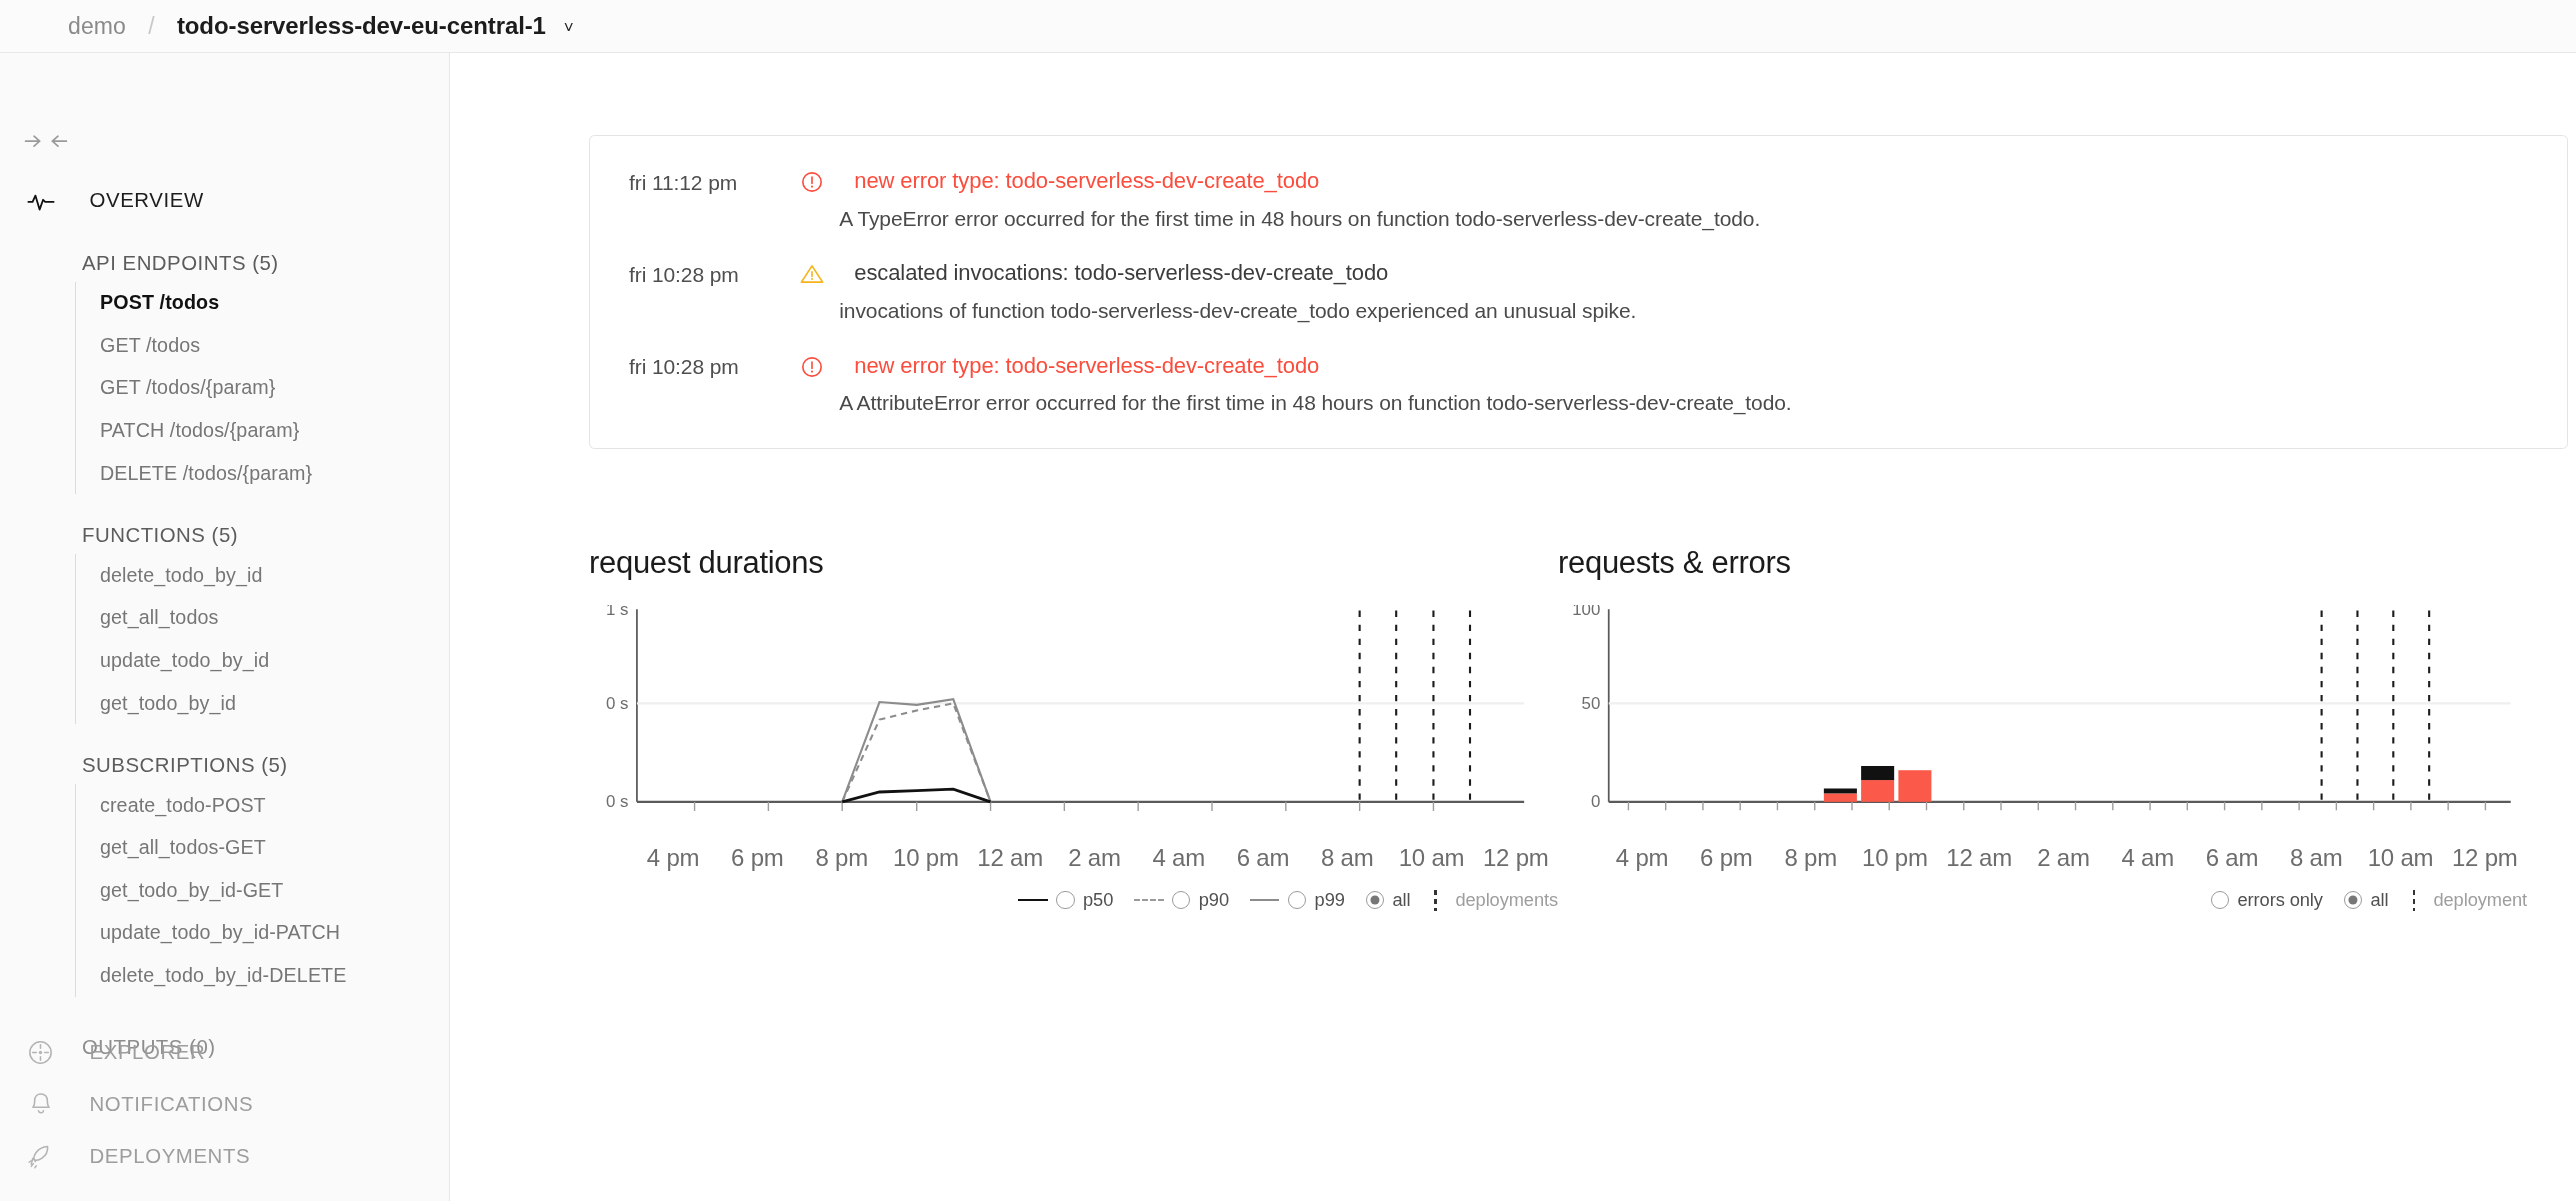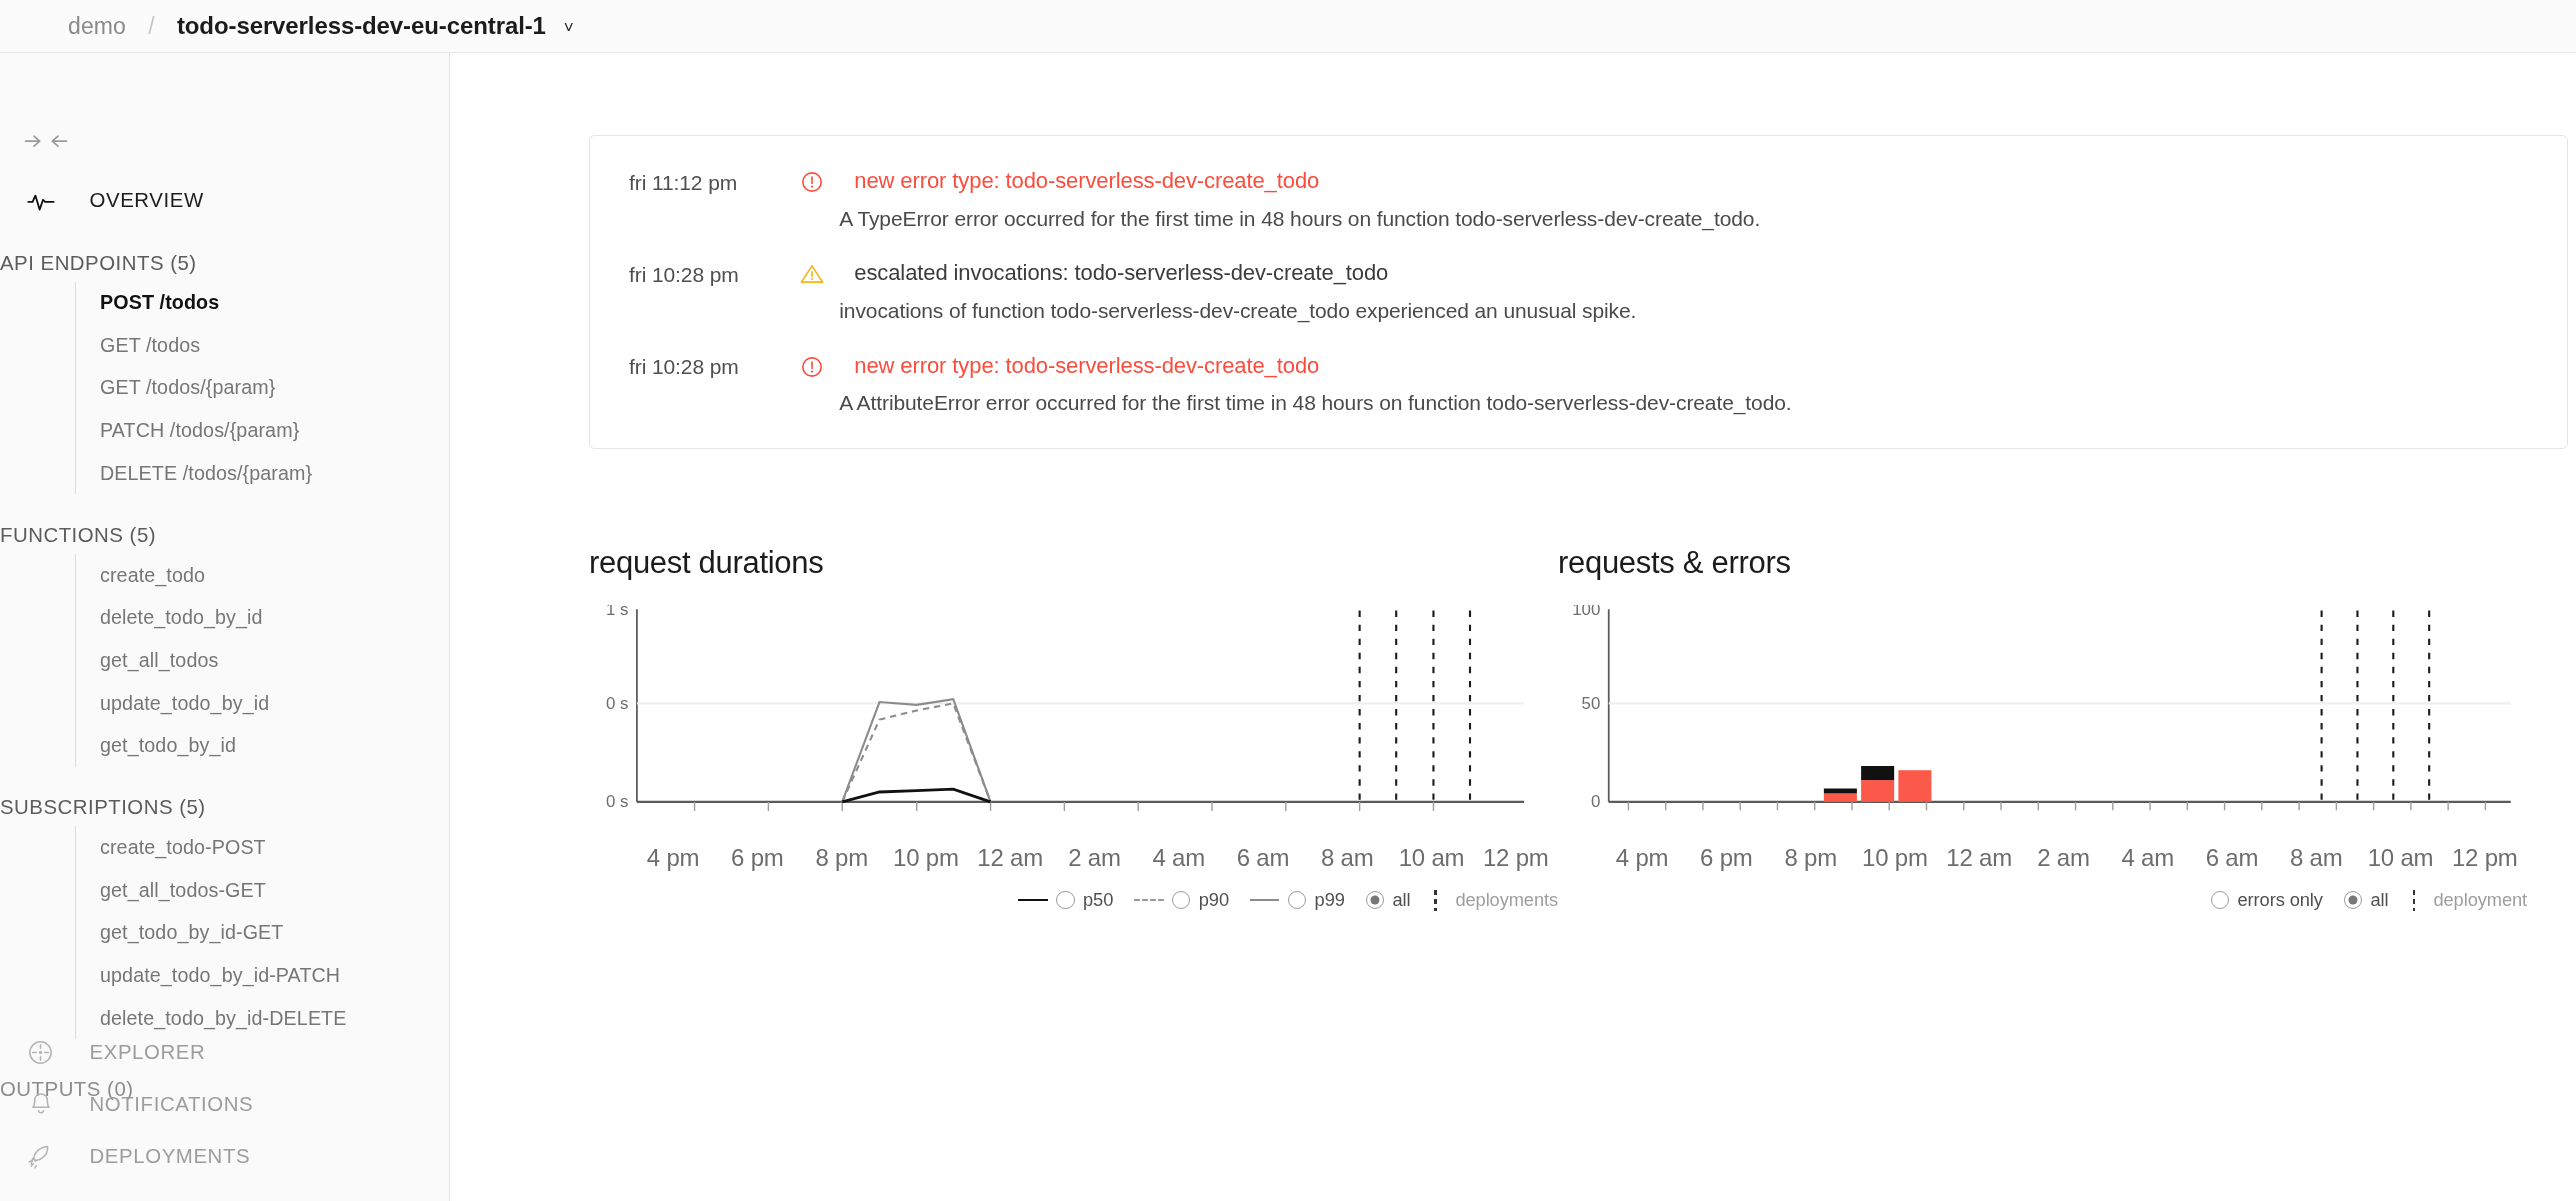--- a/index.html
+++ b/index.html
@@ -86,22 +86,24 @@
     letter-spacing: 0.6px;
     color: #1d1d1d;
     margin-left: 29.5px;
   }
   .nav-label.muted { color: #9d9d9d; }
 
   .section-head {
     font-size: 20.4px;
     letter-spacing: 0.5px;
     color: #5c5c5c;
+    padding-left: 70px;
     margin-top: 29.5px;
     margin-bottom: 7px;
+    margin-left: 12px;
   }
   .section-head.lone { color: #8d8d8d; margin-top: 39px; }
 
   .sub-list {
     margin-left: 75px;
     border-left: 1.4px solid #dcdcdc;
   }
   .sub-item {
     font-size: 19.7px;
     color: #767676;
@@ -274,21 +276,20 @@
       <div class="sub-list">
         <div class="sub-item active">POST /todos</div>
         <div class="sub-item">GET /todos</div>
         <div class="sub-item">GET /todos/{param}</div>
         <div class="sub-item">PATCH /todos/{param}</div>
         <div class="sub-item">DELETE /todos/{param}</div>
       </div>
 
       <div class="section-head">FUNCTIONS (5)</div>
       <div class="sub-list">
-        <div class="sub-item">create_todo</div>
         <div class="sub-item">delete_todo_by_id</div>
         <div class="sub-item">get_all_todos</div>
         <div class="sub-item">update_todo_by_id</div>
         <div class="sub-item">get_todo_by_id</div>
       </div>
 
       <div class="section-head">SUBSCRIPTIONS (5)</div>
       <div class="sub-list">
         <div class="sub-item">create_todo-POST</div>
         <div class="sub-item">get_all_todos-GET</div>

